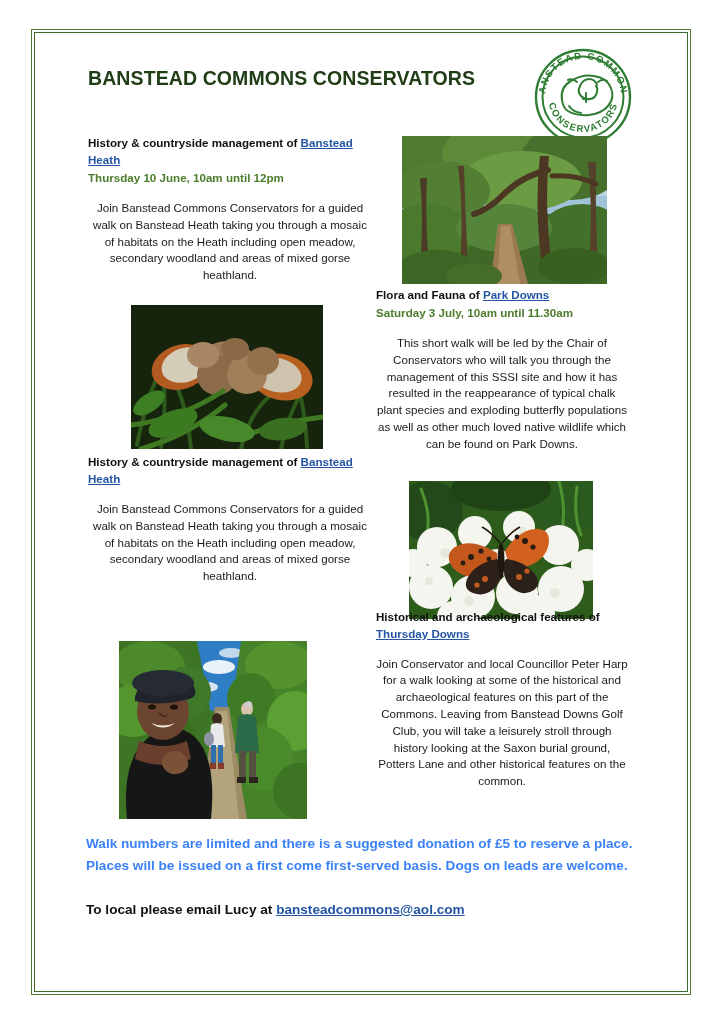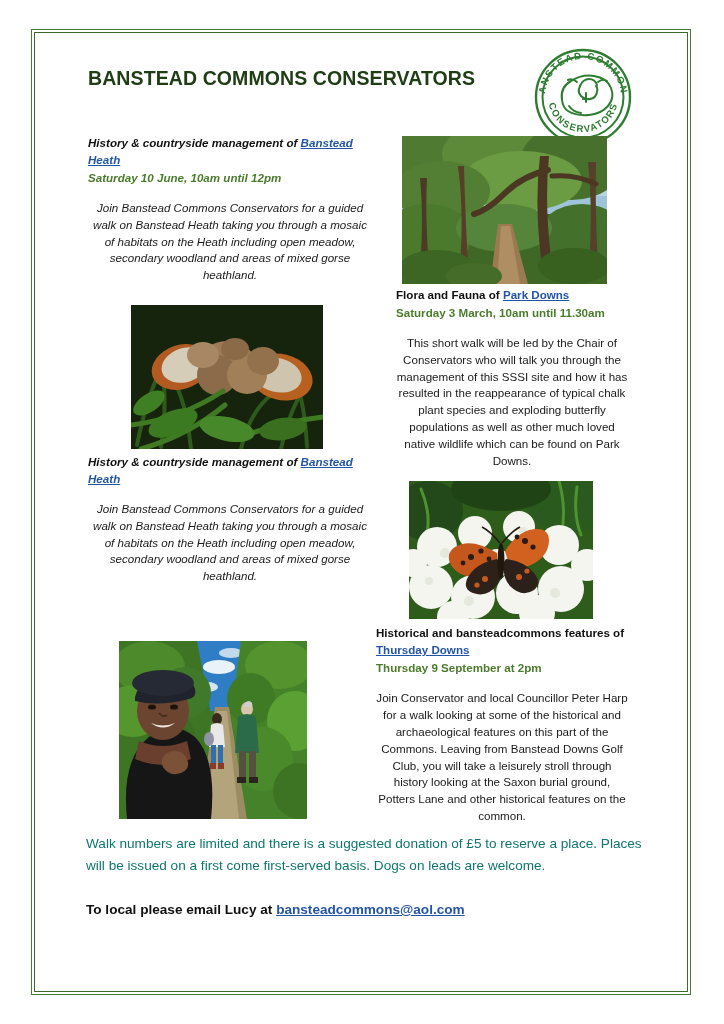--- a/index.html
+++ b/index.html
@@ -74,21 +74,20 @@
     width: 110px;
     height: 110px;
   }
 
   
   .col-left {
     position: absolute;
     left: 88px;
     top: 134px;
     width: 284px;
-    font-style: italic;
   }
   .col-right {
     position: absolute;
     left: 376px;
     top: 134px;
     width: 252px;
   }
 
   .entry { margin-bottom: 0; }
 
@@ -158,22 +157,22 @@
 
   
   .footer {
     position: absolute;
     left: 86px;
     top: 833px;
     width: 560px;
   }
   .footer-main {
     font-size: 13.6px;
-    font-weight: normal;
-    color: #0f766e;
+    font-weight: bold;
+    color: #3b82f6;
     line-height: 22px;
     margin: 0;
   }
   .footer-book {
     font-size: 13.6px;
     font-weight: bold;
     color: #111111;
     line-height: 22px;
     margin: 22px 0 0 0;
   }
@@ -419,42 +418,41 @@
           <path d="M20 100 q24 10 48 0 l4 18 q-28 12 -56 0 z" fill="#6a3f2e"></path>
           <path d="M48 112 q14 -6 20 6 q4 10 -6 14 q-12 4 -18 -6 q-4 -8 4 -14 z" fill="#7b5238"></path>
         </g>
       </svg>
     </div>
 
     <div class="col-left">
 
       <div class="entry">
         <p class="entry-heading"><span>History &amp; countryside management of </span><a href="#" class="link">Banstead Heath</a></p>
-        <p class="entry-date">Saturday 10 June, 10am until 12pm</p>
+        <p class="entry-date">Thursday 10 June, 10am until 12pm</p>
         <p class="entry-body">Join Banstead Commons Conservators for a guided walk on Banstead Heath taking you through a mosaic of habitats on the Heath including open meadow, secondary woodland and areas of mixed gorse heathland.</p>
       </div>
 
       <div class="entry" style="margin-top:169px;">
         <p class="entry-heading"><span>History &amp; countryside management of </span><a href="#" class="link">Banstead Heath</a></p>
         <p class="entry-body">Join Banstead Commons Conservators for a guided walk on Banstead Heath taking you through a mosaic of habitats on the Heath including open meadow, secondary woodland and areas of mixed gorse heathland.</p>
       </div>
 
     </div>
 
     <div class="col-right">
 
-      <div class="entry" style="margin-top:152px;margin-left:20px;">
+      <div class="entry" style="margin-top:152px;">
         <p class="entry-heading"><span>Flora and Fauna of </span><a href="#" class="link">Park Downs</a></p>
-        <p class="entry-date">Saturday 3 March, 10am until 11.30am</p>
+        <p class="entry-date">Saturday 3 July, 10am until 11.30am</p>
         <p class="entry-body">This short walk will be led by the Chair of Conservators who will talk you through the management of this SSSI site and how it has resulted in the reappearance of typical chalk plant species and exploding butterfly populations as well as other much loved native wildlife which can be found on Park Downs.</p>
       </div>
 
       <div class="entry" style="margin-top:155px;">
-        <p class="entry-heading"><span>Historical and bansteadcommons features of </span><a href="#" class="link">Thursday Downs</a></p>
-        <p class="entry-date">Thursday 9 September at 2pm</p>
+        <p class="entry-heading"><span>Historical and archaeological features of </span><a href="#" class="link">Thursday Downs</a></p>
         <p class="entry-body">Join Conservator and local Councillor Peter Harp for a walk looking at some of the historical and archaeological features on this part of the Commons.  Leaving from Banstead Downs Golf Club, you will take a leisurely stroll through history looking at the Saxon burial ground, Potters Lane and other historical features on the common.</p>
       </div>
 
     </div>
 
     <div class="footer">
       <p class="footer-main">Walk numbers are limited and there is a suggested donation of £5 to reserve a place.  Places will be issued on a first come first-served basis.  Dogs on leads are welcome.</p>
       <p class="footer-book"><span>To local please email Lucy at </span><a href="#" class="email-link">bansteadcommons@aol.com</a></p>
     </div>
 

